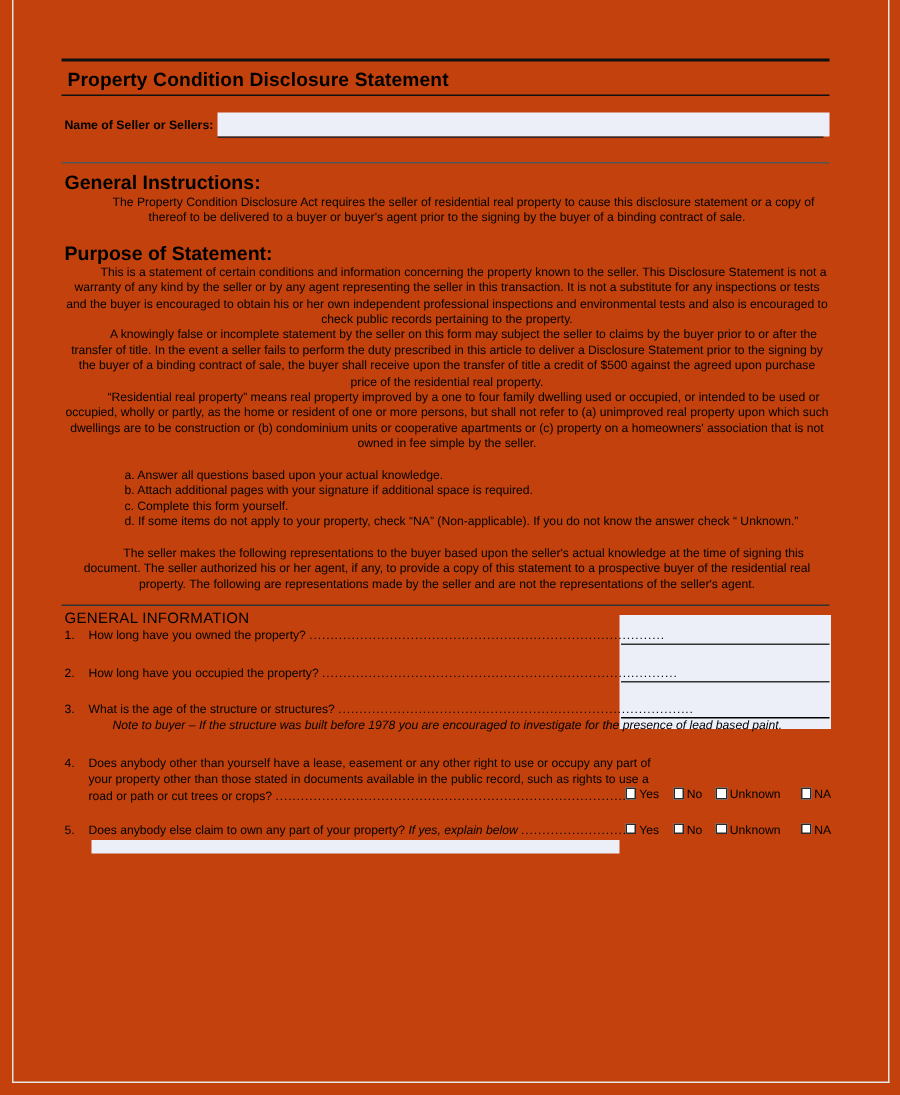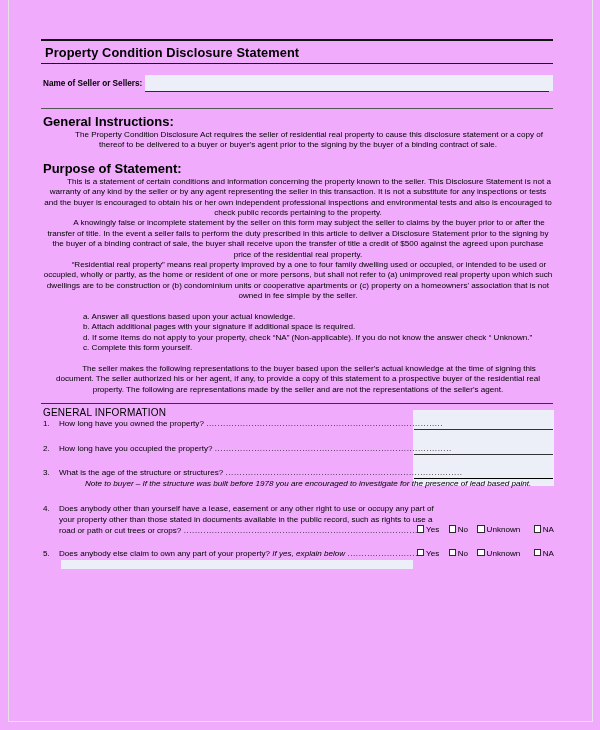--- a/index.html
+++ b/index.html
@@ -14,21 +14,21 @@
     color: #000000;
     overflow: hidden;
   }
 
   
   .page {
     position: relative;
     width: 600px;
     height: 730px;
     box-sizing: border-box;
-    background: #f0abfc;
+    background: #c2410c;
   }
   .page-border {
     position: absolute;
     left: 8px;
     top: 0;
     width: 585px;
     height: 722px;
     border-left: 1px solid #e3e3e3;
     border-right: 1px solid #e6e6e6;
     border-bottom: 1px solid #e6e6e6;
@@ -147,21 +147,21 @@
   }
   .q-text {
     margin-left: 18px;
     padding-right: 0;
   }
   .leader {
     letter-spacing: 0.6px;
     font-size: 8px;
   }
   .q-note {
-    margin-left: 44px;
+    margin-left: 34px;
     font-size: 8.1px;
     line-height: 10.4px;
     font-style: italic;
   }
 
   .ans-line {
     position: absolute;
     left: 373px;
     width: 139px;
     border-bottom: 1.4px solid #333;
@@ -233,22 +233,22 @@
       <p class="body indent">This is a statement of certain conditions and information concerning the property known to the seller.  This Disclosure Statement is not a warranty of any kind by the seller or by any agent representing the seller in this transaction.  It is not a substitute for any inspections or tests and the buyer is encouraged to obtain his or her own independent professional inspections and environmental tests and also is encouraged to check public records pertaining to the property.</p>
       <p class="body indent">A knowingly false or incomplete statement by the seller on this form may subject the seller to claims by the buyer prior to or after the transfer of title.  In the event a seller fails to perform the duty prescribed in this article to deliver a Disclosure Statement prior to the signing by the buyer of a binding contract of sale, the buyer shall receive upon the transfer of title a credit of $500 against the agreed upon purchase price of the residential real property.</p>
       <p class="body indent">“Residential real property” means real property improved by a one to four family dwelling used or occupied, or intended to be used or occupied, wholly or partly, as the home or resident of one or more persons, but shall not refer to (a) unimproved real property upon which such dwellings are to be construction or (b) condominium units or cooperative apartments or (c) property on a homeowners' association that is not owned in fee simple by the seller.</p>
     </div>
 
     <div class="spacer-md"></div>
 
     <div>
       <div class="list-item">a.  Answer all questions based upon your actual knowledge.</div>
       <div class="list-item">b.  Attach additional pages with your signature if additional space is required.</div>
+      <div class="list-item">c.  Complete this form yourself.</div>
       <div class="list-item hang">d.  If some items do not apply to your property, check “NA” (Non-applicable).  If you do not know the answer check “ Unknown.”</div>
-      <div class="list-item">c.  Complete this form yourself.</div>
     </div>
 
     <div class="spacer-md"></div>
 
     <div>
       <p class="body indent">The seller makes the following representations to the buyer based upon the seller's actual knowledge at the time of signing this document.  The seller authorized his or her agent, if any, to provide a copy of this statement to a prospective buyer of the residential real property.  The following are representations made by the seller and are not the representations of the seller's agent.</p>
     </div>
 
     <div style="height:8px;"></div>
     <div class="rule-gi"></div>

